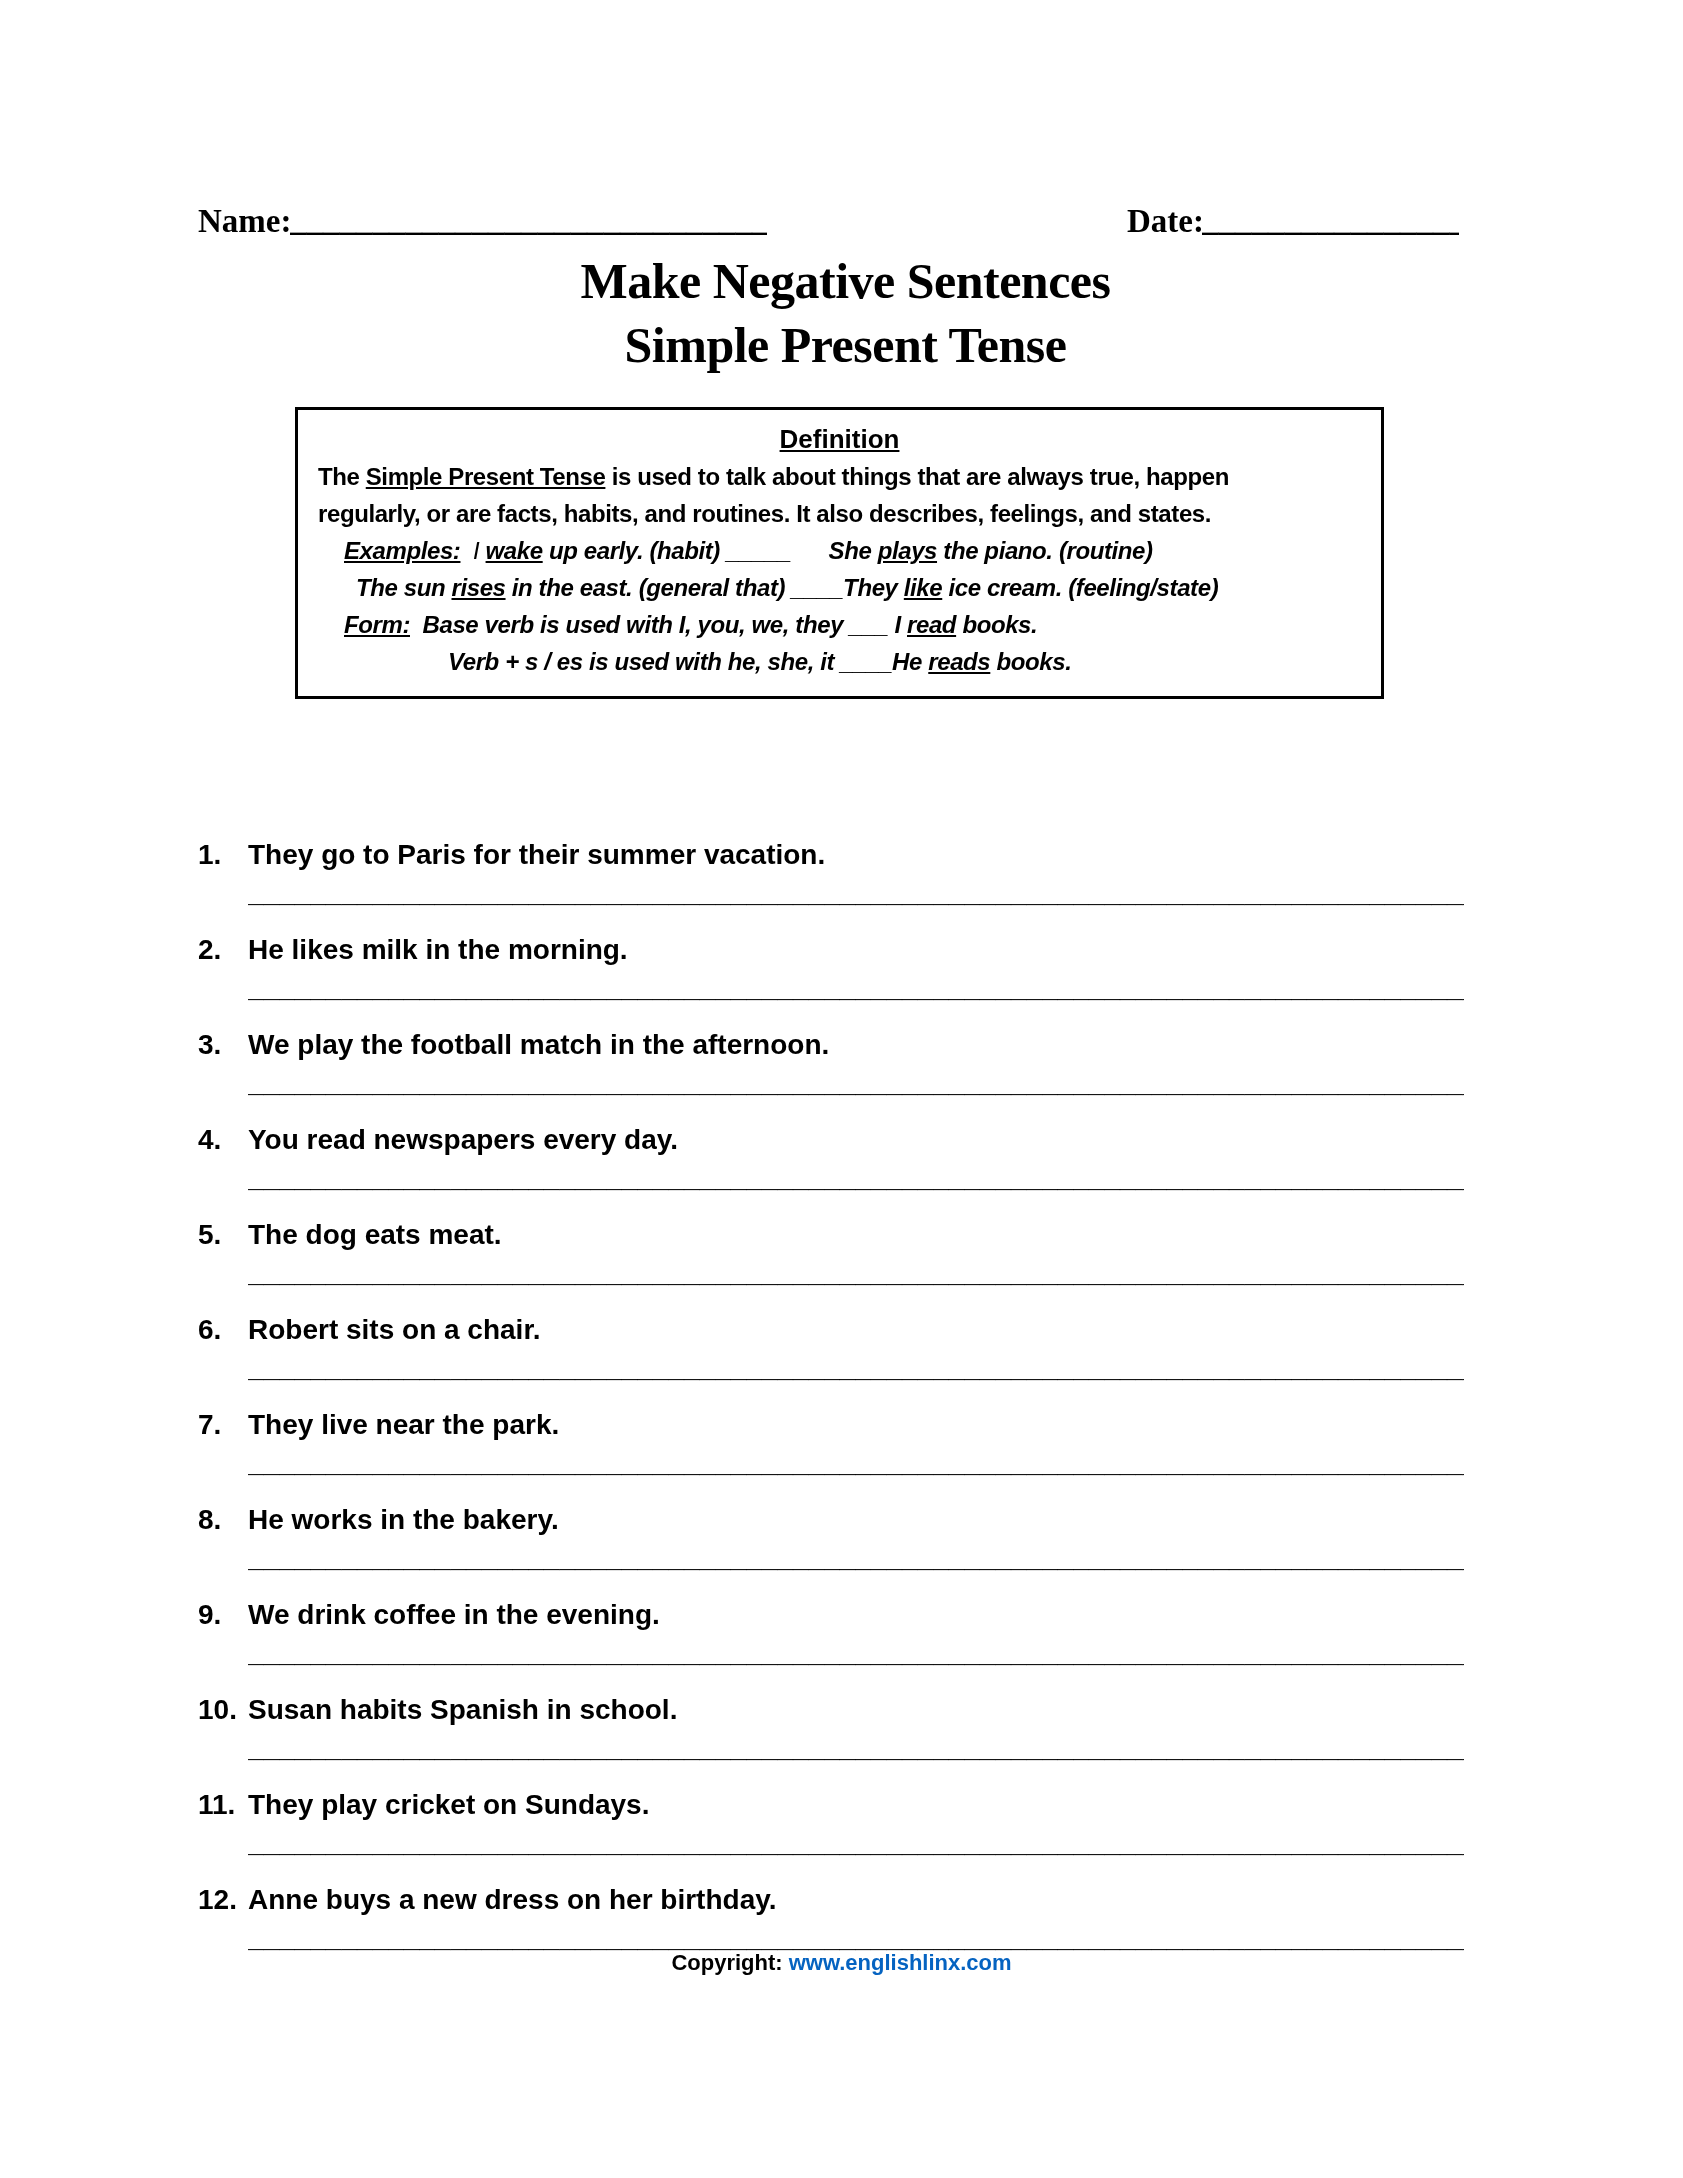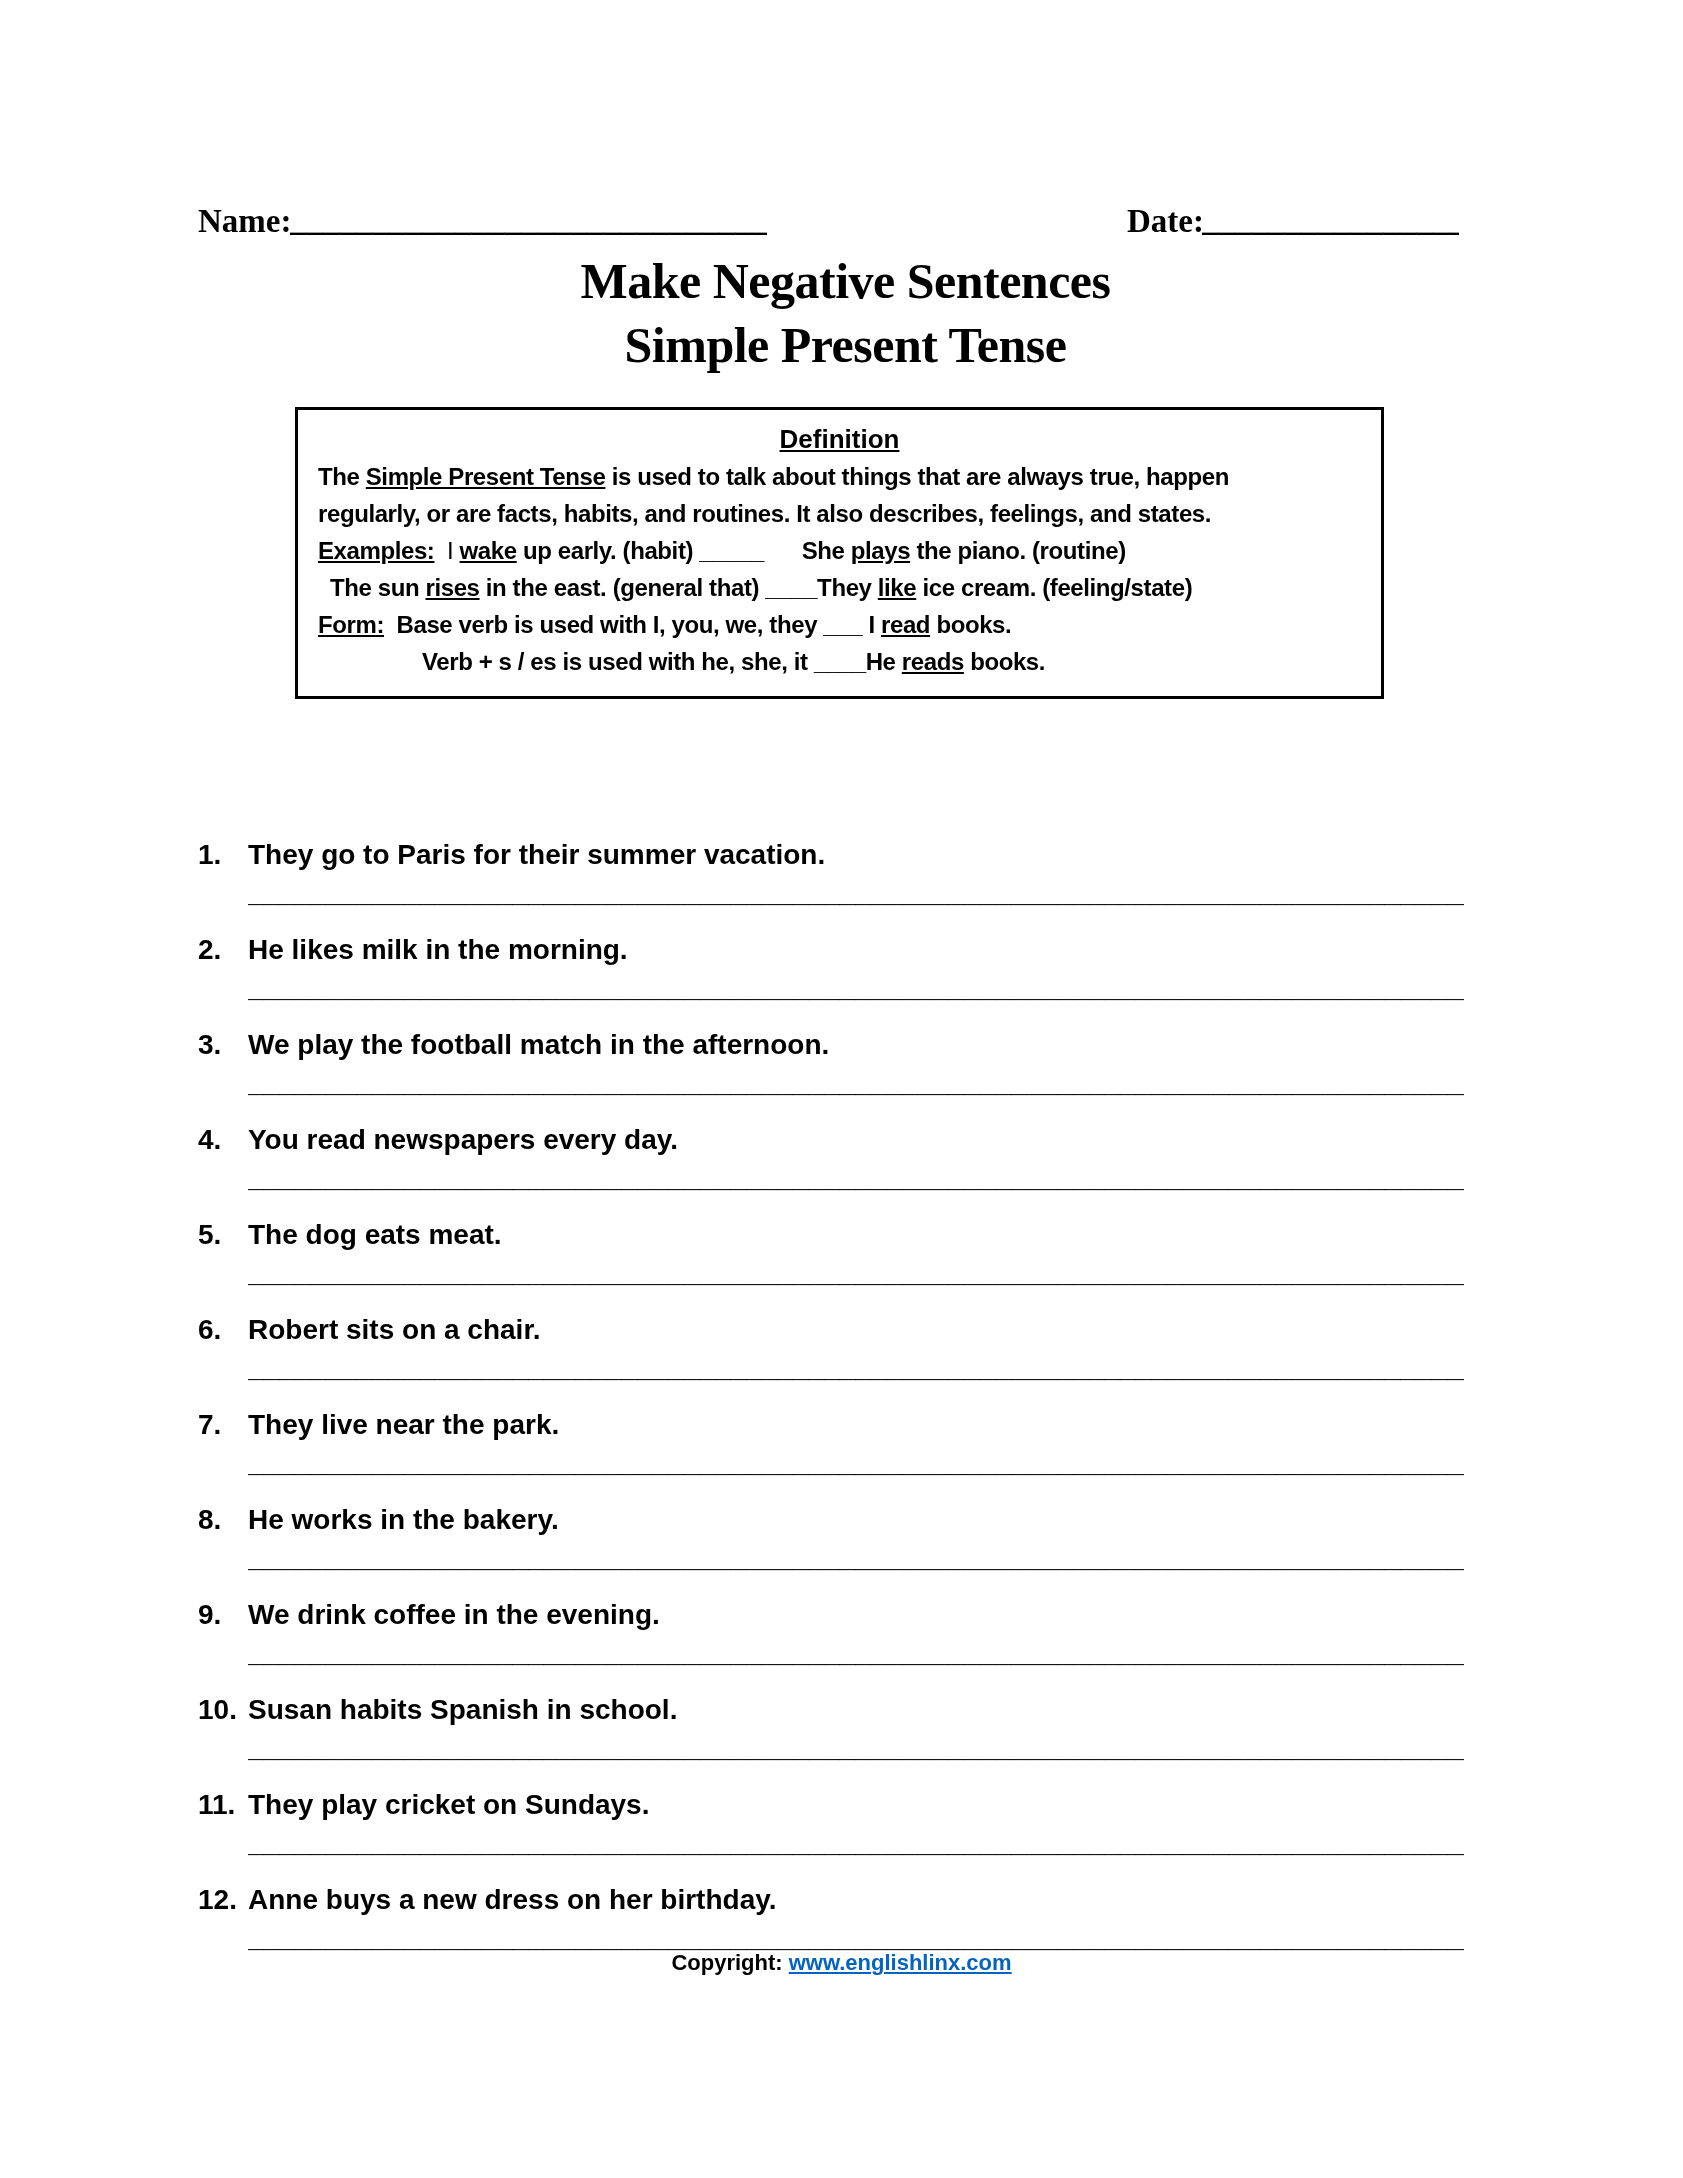--- a/index.html
+++ b/index.html
@@ -19,42 +19,42 @@
          font-family:"Liberation Serif",serif;font-weight:bold;font-size:50px;line-height:64px;letter-spacing:-0.5px;}
 
   
   .defbox{position:absolute;left:295px;top:407px;width:1089px;height:292px;border:3px solid #000;
           box-sizing:border-box;padding:11px 20px 0 20px;}
   .def-heading{text-align:center;font-family:"Liberation Sans",sans-serif;font-weight:bold;
                font-size:26px;line-height:37px;}
   .def-heading span{text-decoration:underline;}
   .def-line{white-space:pre;overflow:hidden;font-family:"Liberation Sans",sans-serif;font-weight:bold;
             font-size:24px;line-height:37px;letter-spacing:-0.4px;}
-  .def-line.it{}
+  .def-line.it{font-style:italic;margin-left:26px;}
   .def-line .u{text-decoration:underline;}
   .def-line .reg{font-weight:normal;}
 
   
   .directions{position:absolute;left:198px;top:728px;width:1284px;
               font-family:"Liberation Serif",serif;font-weight:bold;font-size:31px;line-height:42px;}
   .dir-line1{text-align:justify;text-align-last:justify;}
 
   
   .items{position:absolute;left:198px;top:838px;width:1277px;}
   .item{margin:0 0 17px 0;}
   .item-top{display:flex;height:34px;font-family:"Liberation Sans",sans-serif;font-weight:bold;
             font-size:28px;line-height:34px;}
   .item-num{flex:none;width:50px;}
   .answer-row{display:block;margin-left:50px;width:1216px;height:44px;line-height:42px;overflow:hidden;
               white-space:nowrap;font-family:"Liberation Sans",sans-serif;font-weight:bold;font-size:28px;}
 
   
   .footer{position:absolute;left:0;top:1948px;width:1683px;text-align:center;
           font-family:"Liberation Sans",sans-serif;font-weight:bold;font-size:22px;line-height:30px;}
-  .footer .link{text-decoration:underline;cursor:pointer;}
+  .footer .link{cursor:pointer;}
 </style>
 </head>
 <body>
 
 <div class="page">
 
   <span class="hlabel" id="name-label">Name:</span>
   <span class="blank" id="name-blank">________________________________________</span>
   <span class="hlabel" id="date-label">Date:</span>
   <span class="blank" id="date-blank">_________________________</span>

